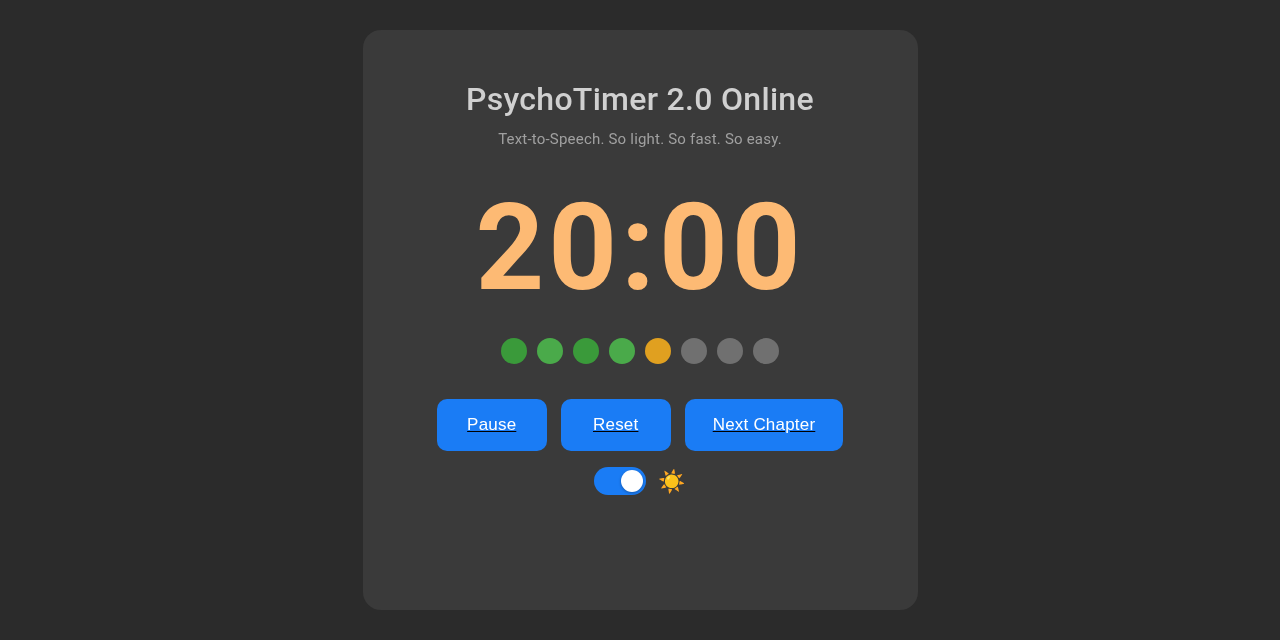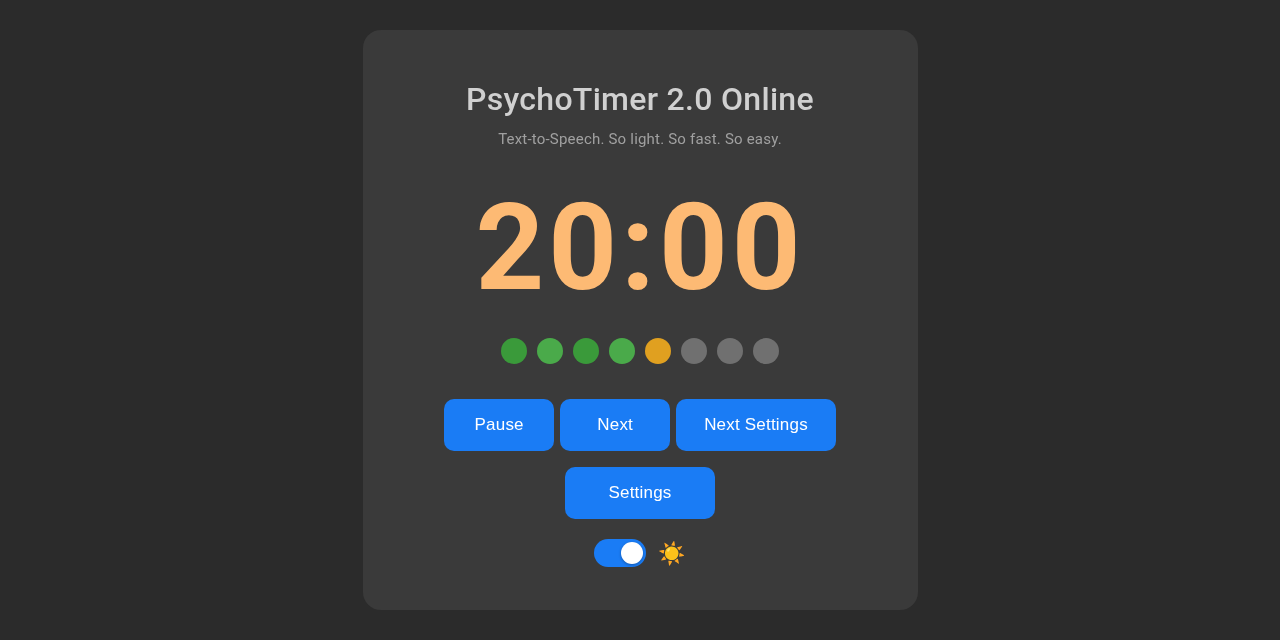--- a/index.html
+++ b/index.html
@@ -72,22 +72,23 @@
     .dot-green2 { background-color: #4aaa4a; }
     .dot-green3 { background-color: #3a9a3a; }
     .dot-green4 { background-color: #4aaa4a; }
     .dot-yellow { background-color: #e0a020; }
     .dot-gray1  { background-color: #707070; }
     .dot-gray2  { background-color: #707070; }
     .dot-gray3  { background-color: #707070; }
 
     .buttons-row {
       display: flex;
-      gap: 6px;
+      gap: 14px;
       margin-bottom: 16px;
+      text-decoration: underline;
     }
 
     .btn {
       background-color: #1a7cf5;
       color: #ffffff;
       border: none;
       border-radius: 10px;
       font-size: 17px;
       font-weight: 500;
       cursor: pointer;
@@ -161,25 +162,24 @@
     <div class="dot dot-green3"></div>
     <div class="dot dot-green4"></div>
     <div class="dot dot-yellow"></div>
     <div class="dot dot-gray1"></div>
     <div class="dot dot-gray2"></div>
     <div class="dot dot-gray3"></div>
   </div>
 
   <div class="buttons-row">
     <button class="btn">Pause</button>
-    <button class="btn">Next</button>
-    <button class="btn btn-next-chapter">Next Settings</button>
+    <button class="btn">Reset</button>
+    <button class="btn btn-next-chapter">Next Chapter</button>
   </div>
 
-  <button class="btn btn-settings">Settings</button>
 
   <div class="toggle-row">
     <div class="toggle-switch">
       <div class="toggle-track"></div>
       <div class="toggle-thumb"></div>
     </div>
     <span class="sun-icon">☀️</span>
   </div>
 
 </div>

